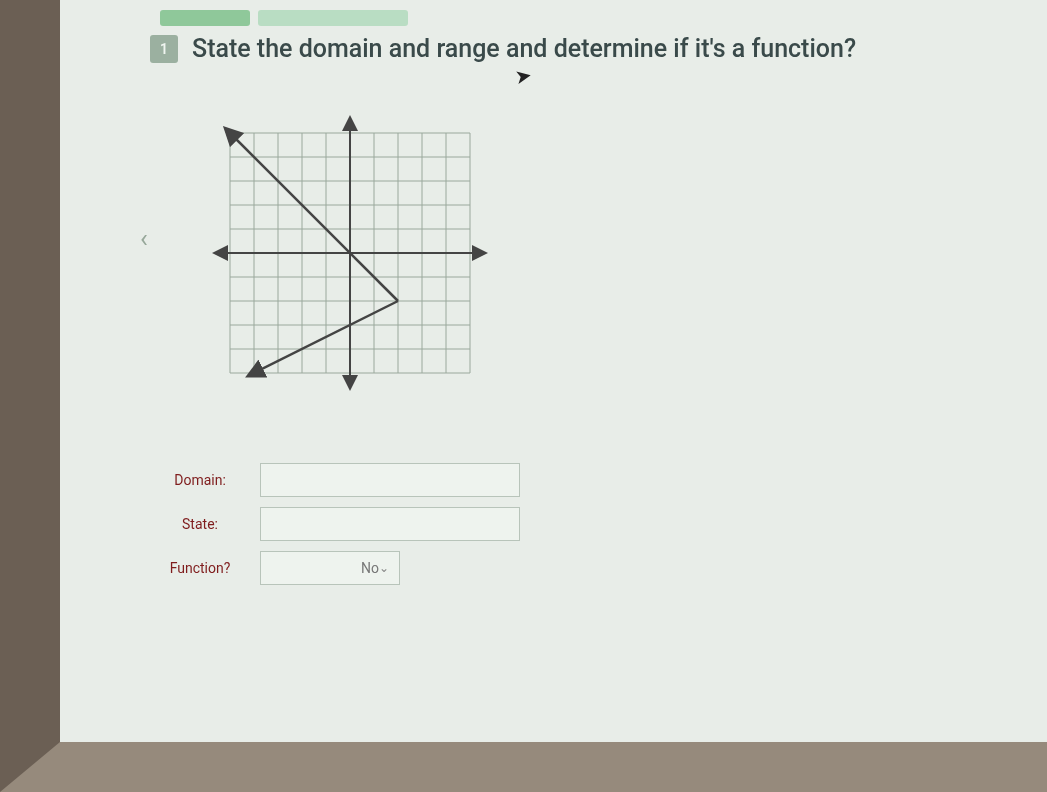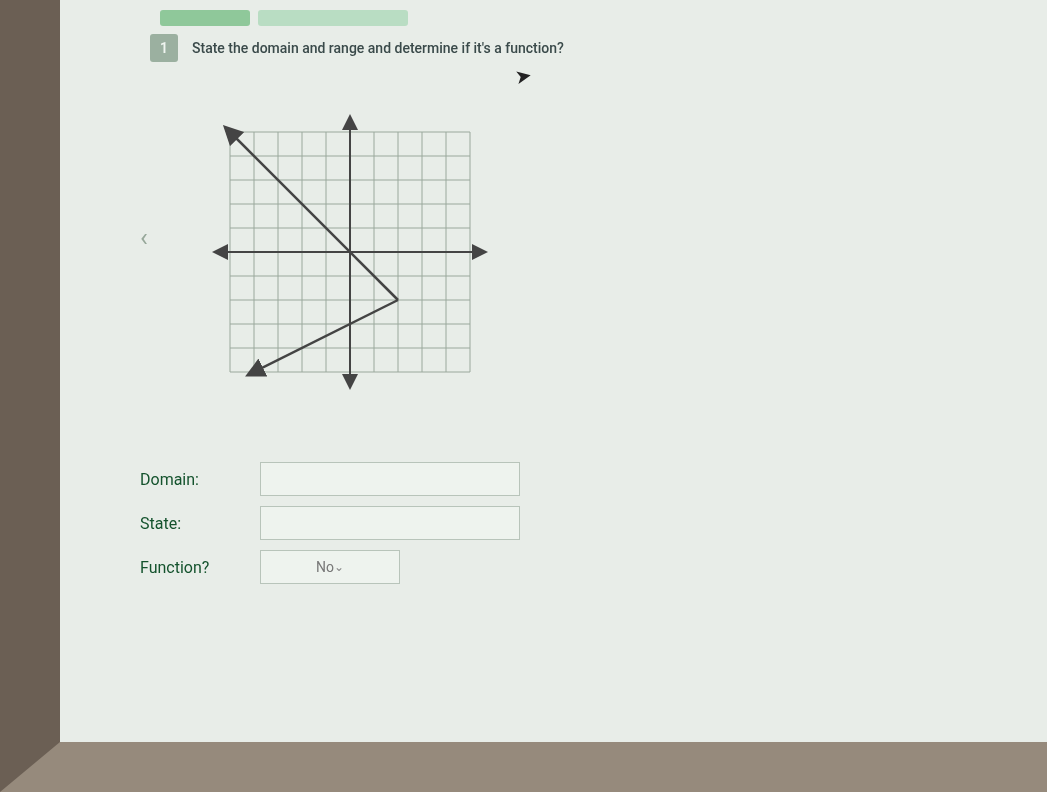--- a/index.html
+++ b/index.html
@@ -58,21 +58,21 @@
       background: #9bb0a0;
       color: #f0f5f0;
       font-size: 14px;
       font-weight: 600;
       display: flex;
       align-items: center;
       justify-content: center;
       border-radius: 3px;
     }
     .q-text {
-      font-size: 14px;
+      font-size: 25px;
       color: #3a4a4a;
       font-weight: 500;
     }
     .cursor {
       position: absolute;
       top: 64px;
       left: 515px;
       font-size: 20px;
       color: #222;
       transform: rotate(-10deg);
@@ -96,43 +96,44 @@
     .form-area {
       margin-left: 40px;
     }
     .form-row {
       display: flex;
       align-items: center;
       margin-bottom: 10px;
     }
     .form-label {
       width: 120px;
-      font-size: 16px;
-      color: #14532d;
+      font-size: 14px;
+      color: #7f1d1d;
+      text-align: center;
     }
     .form-input {
       width: 260px;
       height: 34px;
       border: 1px solid #b8c4ba;
       background: #eef3ee;
       padding: 0 10px;
       font-size: 14px;
       color: #555;
     }
     .form-select {
       width: 140px;
       height: 34px;
       border: 1px solid #b8c4ba;
       background: #eef3ee;
       padding: 0 10px;
       font-size: 14px;
       color: #777;
       display: flex;
       align-items: center;
-      justify-content: center;
+      justify-content: flex-end;
       cursor: pointer;
     }
     .chev {
       font-size: 12px;
       color: #888;
     }
   </style>
 </head>
 <body>
 

